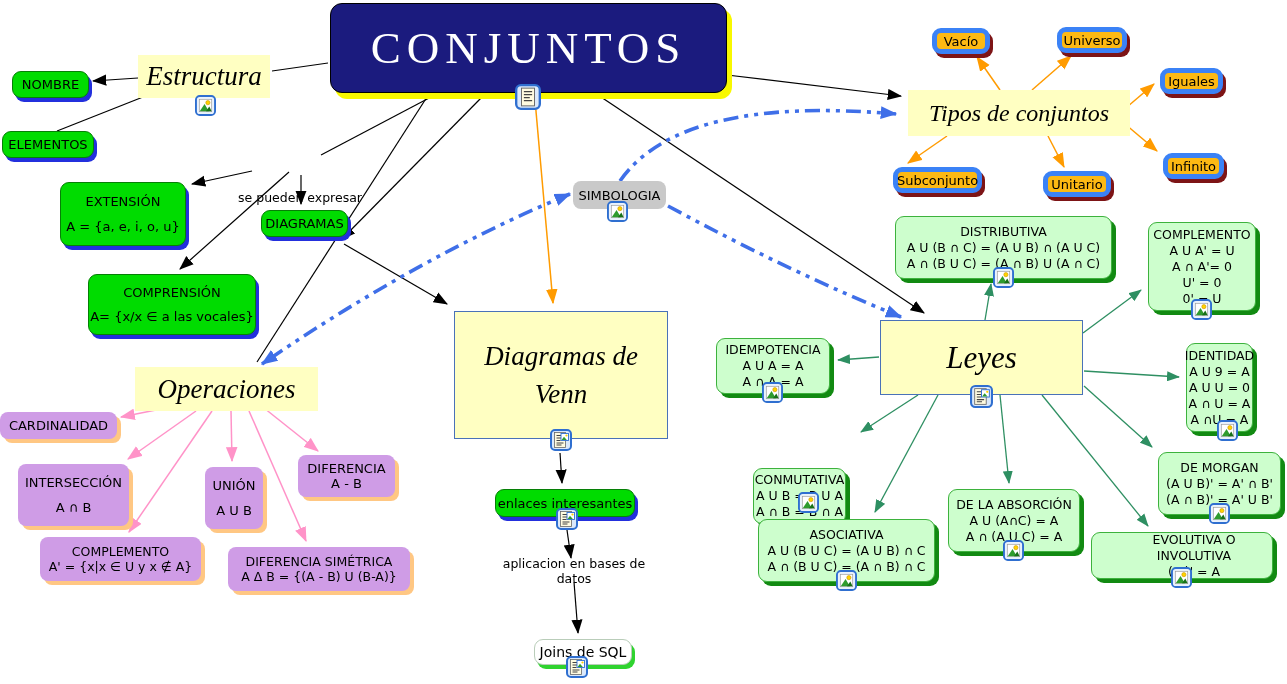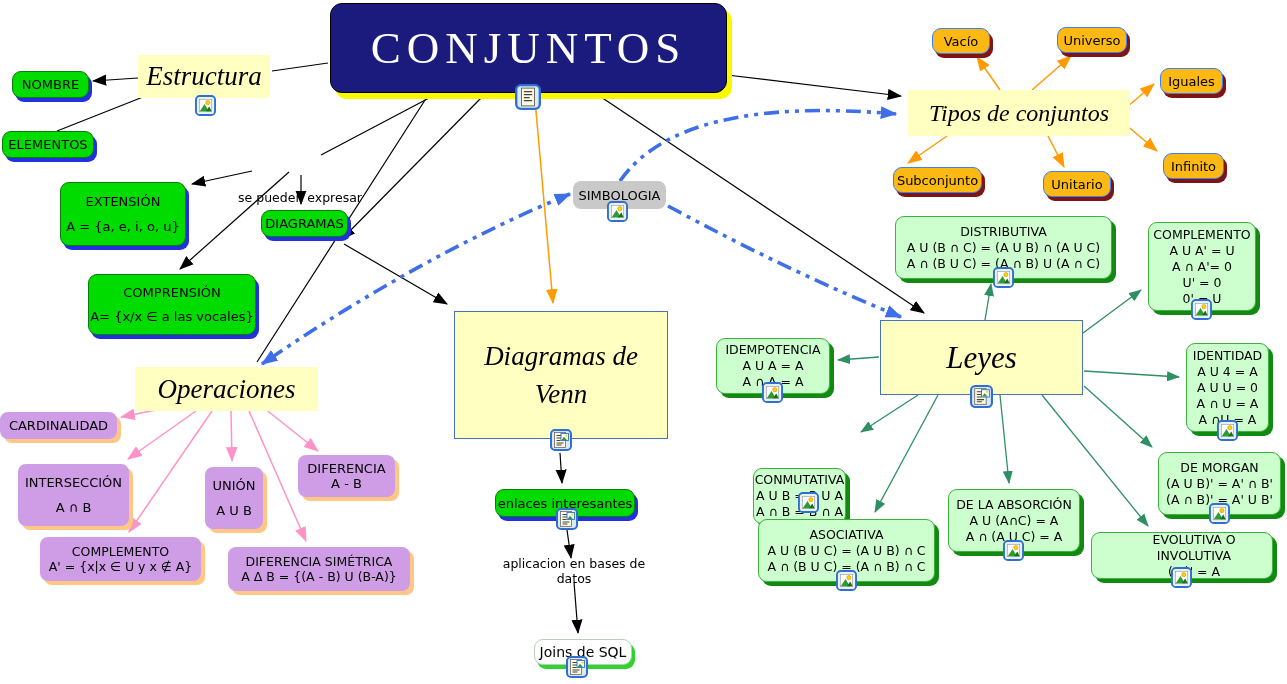--- a/index.html
+++ b/index.html
@@ -6,21 +6,21 @@
   body{font-family:"DejaVu Sans","Liberation Sans",sans-serif;}
   .stage{position:relative;width:1287px;height:684px;background:#ffffff;overflow:hidden;}
   svg.edges{position:absolute;left:0;top:0;z-index:1;}
   .node{position:absolute;box-sizing:border-box;z-index:2;display:flex;flex-direction:column;
         align-items:center;justify-content:center;text-align:center;color:#000;font-size:13px;line-height:15px;}
   .title-box{background:#1b1b7e;border:1px solid #000;border-radius:12px;box-shadow:5px 6px 0 #f8f800;
         color:#fff;font-family:"Liberation Serif",serif;font-size:45px;letter-spacing:6px;}
   .script-box{background:#ffffc2;font-family:"Liberation Serif",serif;font-style:italic;}
   .blue-border{border:1px solid #4a72b8;}
   .green-pill{background:#00dc00;border:1px solid #067f06;border-radius:9px;box-shadow:3px 4px 0 #2330dd;}
-  .orange-pill{background:#fdb913;border:1px solid #3b82f6;border-radius:9px;box-shadow:3px 4px 0 #7d1416;}
+  .orange-pill{background:#fdb913;border:5px solid #3b82f6;border-radius:9px;box-shadow:3px 4px 0 #7d1416;}
   .law-box{background:#cdfecd;border:1px solid #3db23d;border-radius:9px;box-shadow:4px 4px 0 #128a12;
         font-size:12.5px;line-height:16px;}
   .purple-box{background:#cf9ce6;border-radius:8px;box-shadow:4px 4px 0 #ffc783;}
   .gray-pill{background:#c9c9c9;border-radius:8px;}
   .white-pill{background:#ffffff;border:1px solid #b9cdb9;border-radius:9px;box-shadow:3px 4px 0 #2fd32f;font-size:14px;}
   .plain-label{font-size:12.5px;}
   .spread{justify-content:space-evenly;}
   .cmicon{position:absolute;z-index:3;}
 </style>
 </head>
@@ -227,23 +227,23 @@
     <div>A ∩ A = A</div>
   </div>
   <div class="cmicon" style="left:762px;top:382px;width:21px;height:21px;"><svg viewBox="0 0 22 22" width="100%" height="100%">
         <rect x="1" y="1" width="20" height="20" rx="4" fill="#eaf2fc" stroke="#2f6fd0" stroke-width="2"></rect>
         <rect x="4.5" y="4.5" width="13" height="13" fill="#ffffff" stroke="#9a9a9a" stroke-width="0.7"></rect>
         <circle cx="13.5" cy="8" r="2.2" fill="#ffd300" stroke="#c89000" stroke-width="0.6"></circle>
         <path d="M5 17 L10 9.5 L14.5 17 Z" fill="#2e9b2e"></path>
         <path d="M11.5 17 L15 12 L17.4 17 Z" fill="#177017"></path>
       </svg></div>
 
-  <div class="node law-box" style="left:1186px;top:343px;width:83px;height:89px;">
+  <div class="node law-box" style="left:1186px;top:343px;width:67px;height:89px;">
     <div>IDENTIDAD</div>
-    <div>A U 4 = A</div>
+    <div>A U 9 = A</div>
     <div>A U U = 0</div>
     <div>A ∩ U = A</div>
     <div>A ∩U = A</div>
   </div>
   <div class="cmicon" style="left:1217px;top:420px;width:21px;height:21px;"><svg viewBox="0 0 22 22" width="100%" height="100%">
         <rect x="1" y="1" width="20" height="20" rx="4" fill="#eaf2fc" stroke="#2f6fd0" stroke-width="2"></rect>
         <rect x="4.5" y="4.5" width="13" height="13" fill="#ffffff" stroke="#9a9a9a" stroke-width="0.7"></rect>
         <circle cx="13.5" cy="8" r="2.2" fill="#ffd300" stroke="#c89000" stroke-width="0.6"></circle>
         <path d="M5 17 L10 9.5 L14.5 17 Z" fill="#2e9b2e"></path>
         <path d="M11.5 17 L15 12 L17.4 17 Z" fill="#177017"></path>

